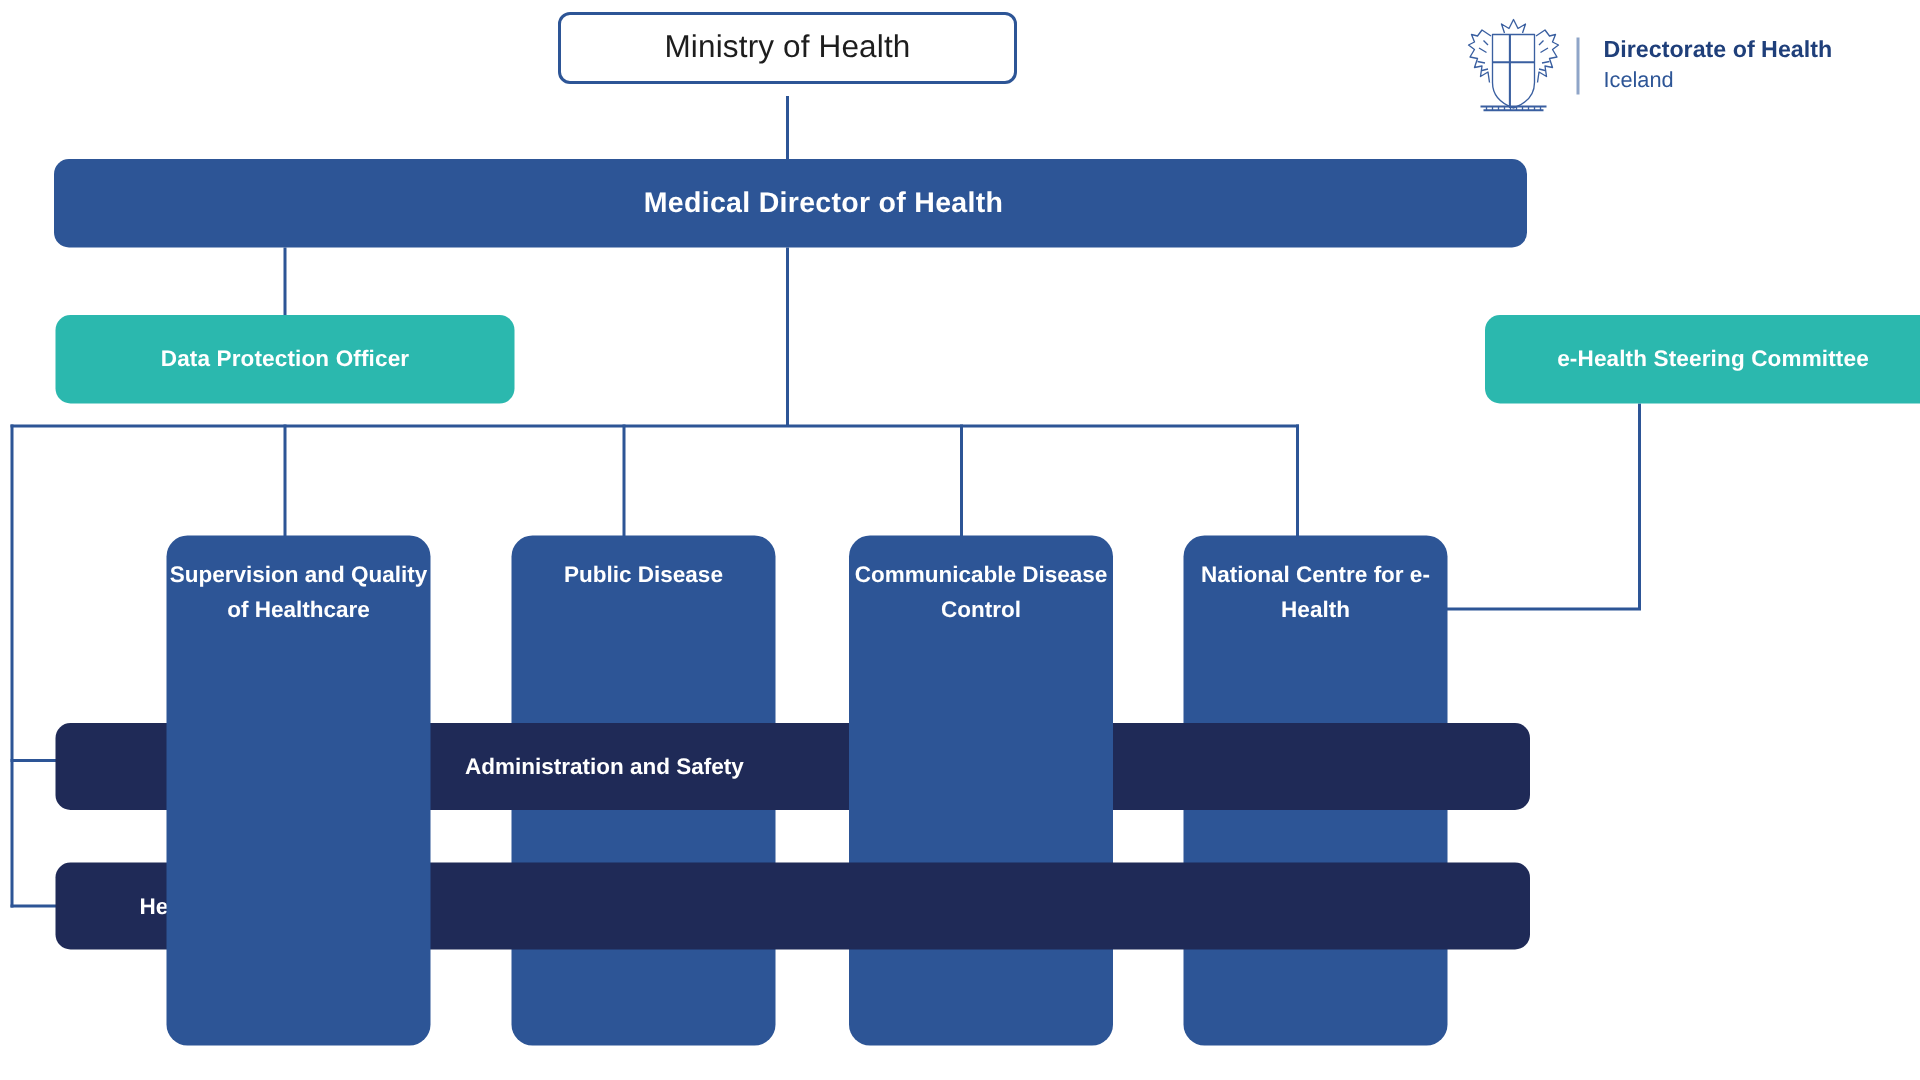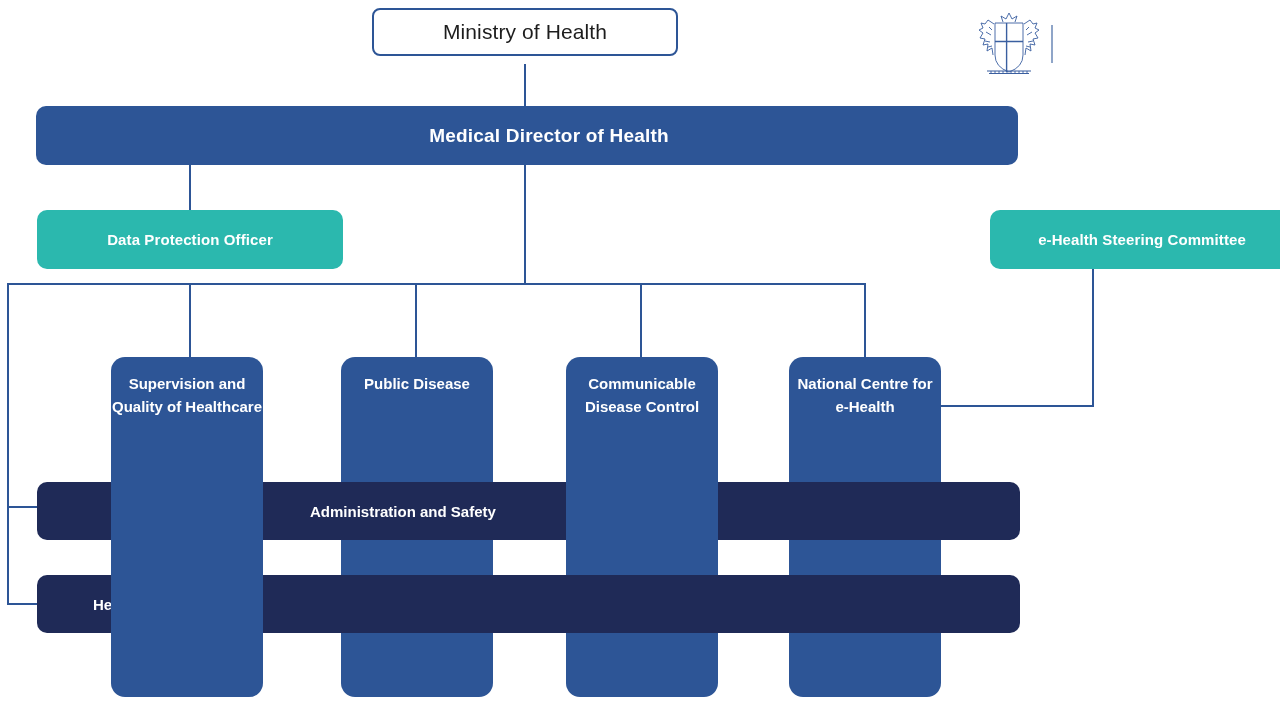--- a/index.html
+++ b/index.html
@@ -89,21 +89,21 @@
     font-weight: bold;
     letter-spacing: .1px;
   }
   #dpo-box  { left: 37px;  top: 210px; width: 306px; text-align: right; }
   #ehsc-box { left: 990px; top: 210px; width: 304px; }
 
   
   .dept-col {
     position: absolute;
     top: 357px;
-    width: 152px;
+    width: 176px;
     height: 340px;
     background: #2d5596;
     border-radius: 14px;
     padding-top: 16px;
     text-align: center;
     color: #ffffff;
     font-size: 15px;
     font-weight: bold;
     line-height: 22.5px;
   }
@@ -242,15 +242,19 @@
         <path d="M49 13 L55 9 L58 13 L62 12 L60 17 L64 19 L60 22 L63 27 L58 28 L60 34 L55 33 L56 40 L51 37 L50 44"></path>
         <path d="M54 16 L51 19 M57 21 L52 24 M58 30 L53 31 M55 36 L51 35"></path>
 
         <path d="M28 11 L26 5 L31 8 L34 2 L37 8 L42 5 L40 11"></path>
 
         <path d="M12 60 H56 M14 62.5 H54" stroke-width="1.2"></path>
         <path d="M16 60 V62.5 M20 60 V62.5 M24 60 V62.5 M28 60 V62.5 M32 60 V62.5 M36 60 V62.5 M40 60 V62.5 M44 60 V62.5 M48 60 V62.5 M52 60 V62.5"></path>
       </g>
     </svg>
     <div id="brand-divider"></div>
+    <div id="brand-text">
+      <div id="brand-title">Directorate of Health</div>
+      <div id="brand-sub">Iceland</div>
+    </div>
   </div>
 
 </div>
 
 </body></html>

